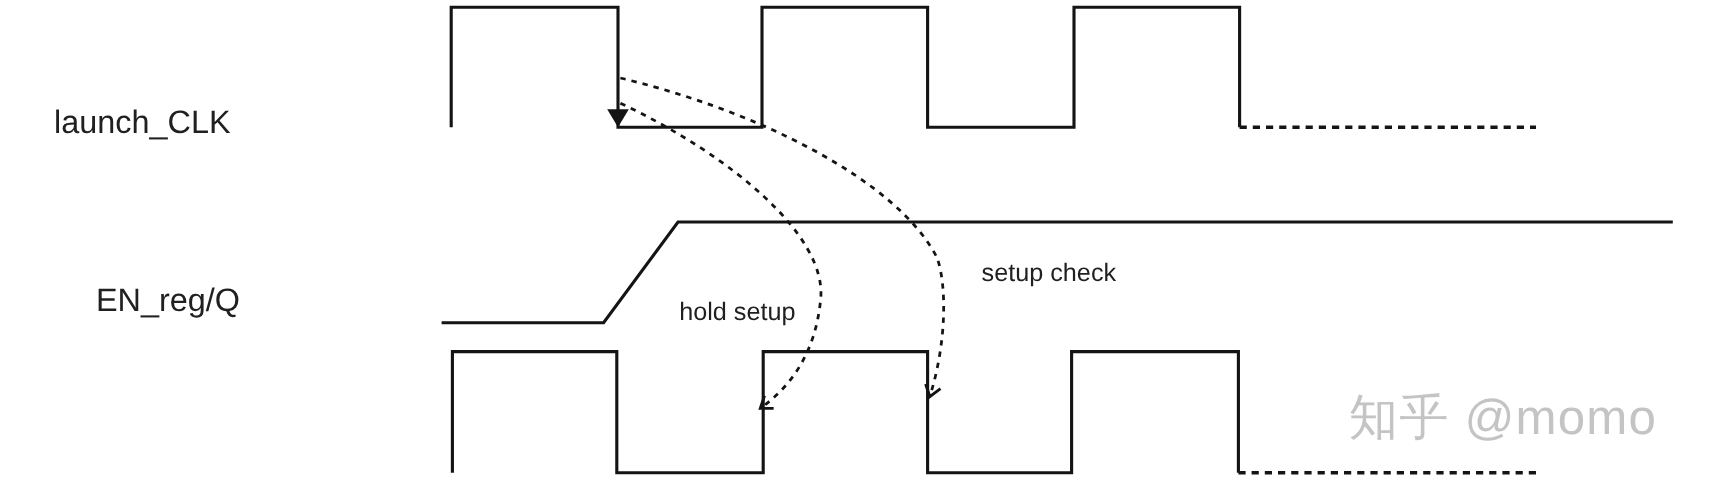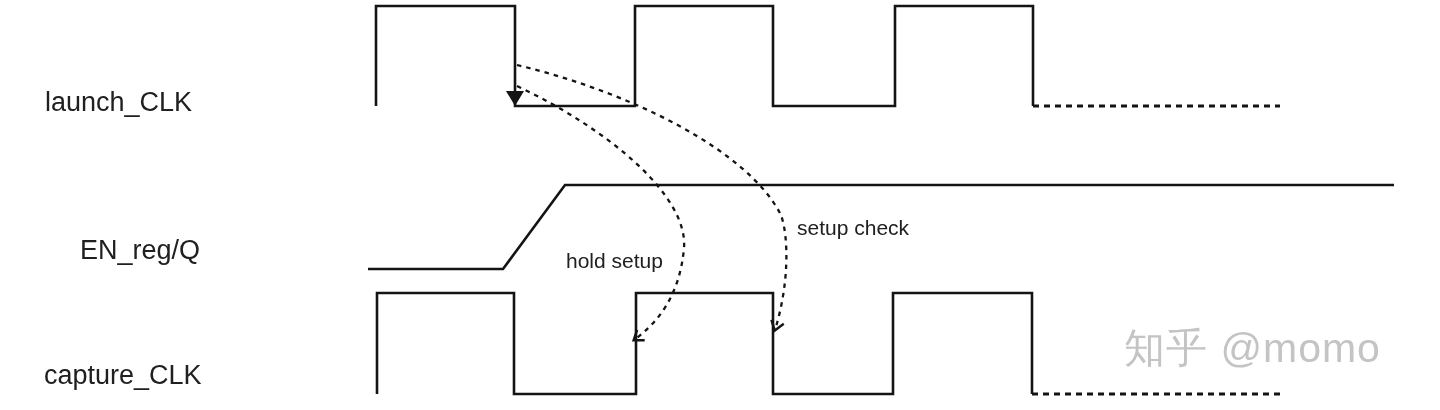--- a/index.html
+++ b/index.html
@@ -76,21 +76,20 @@
       <polyline points="1032,394 1282,394" class="wave dashed"></polyline>
       <path d="M517,86 C610,130 688,196 684,248 C680,294 659,322 634,340" class="check-curve" marker-end="url(#arrowhead)"></path>
       <path d="M517,65 C630,92 748,150 781,215 C789,238 789,285 775,330" class="check-curve" marker-end="url(#arrowhead)"></path>
       <polygon points="506,91 524,91 515,106" class="edge-marker"></polygon>
     </svg>
 
   <div class="label sig" style="left:45px; top:88px;">launch_CLK</div>
 
   <div class="label sig" style="left:80px; top:236px;">EN_reg/Q</div>
 
-  <div class="label sig" style="left:44px; top:361px;">capture_CLK</div>
 
   <div class="label chk" style="left:566px; top:249px;">hold setup</div>
 
-  <div class="label chk" style="left:797px; top:216px;">setup check</div>
+  <div class="label chk" style="left:818px; top:216px;">setup check</div>
 
   <div class="wm" style="left:1124px; top:326px;">知乎 @momo</div>
 
 </div>
 
 </body></html>

